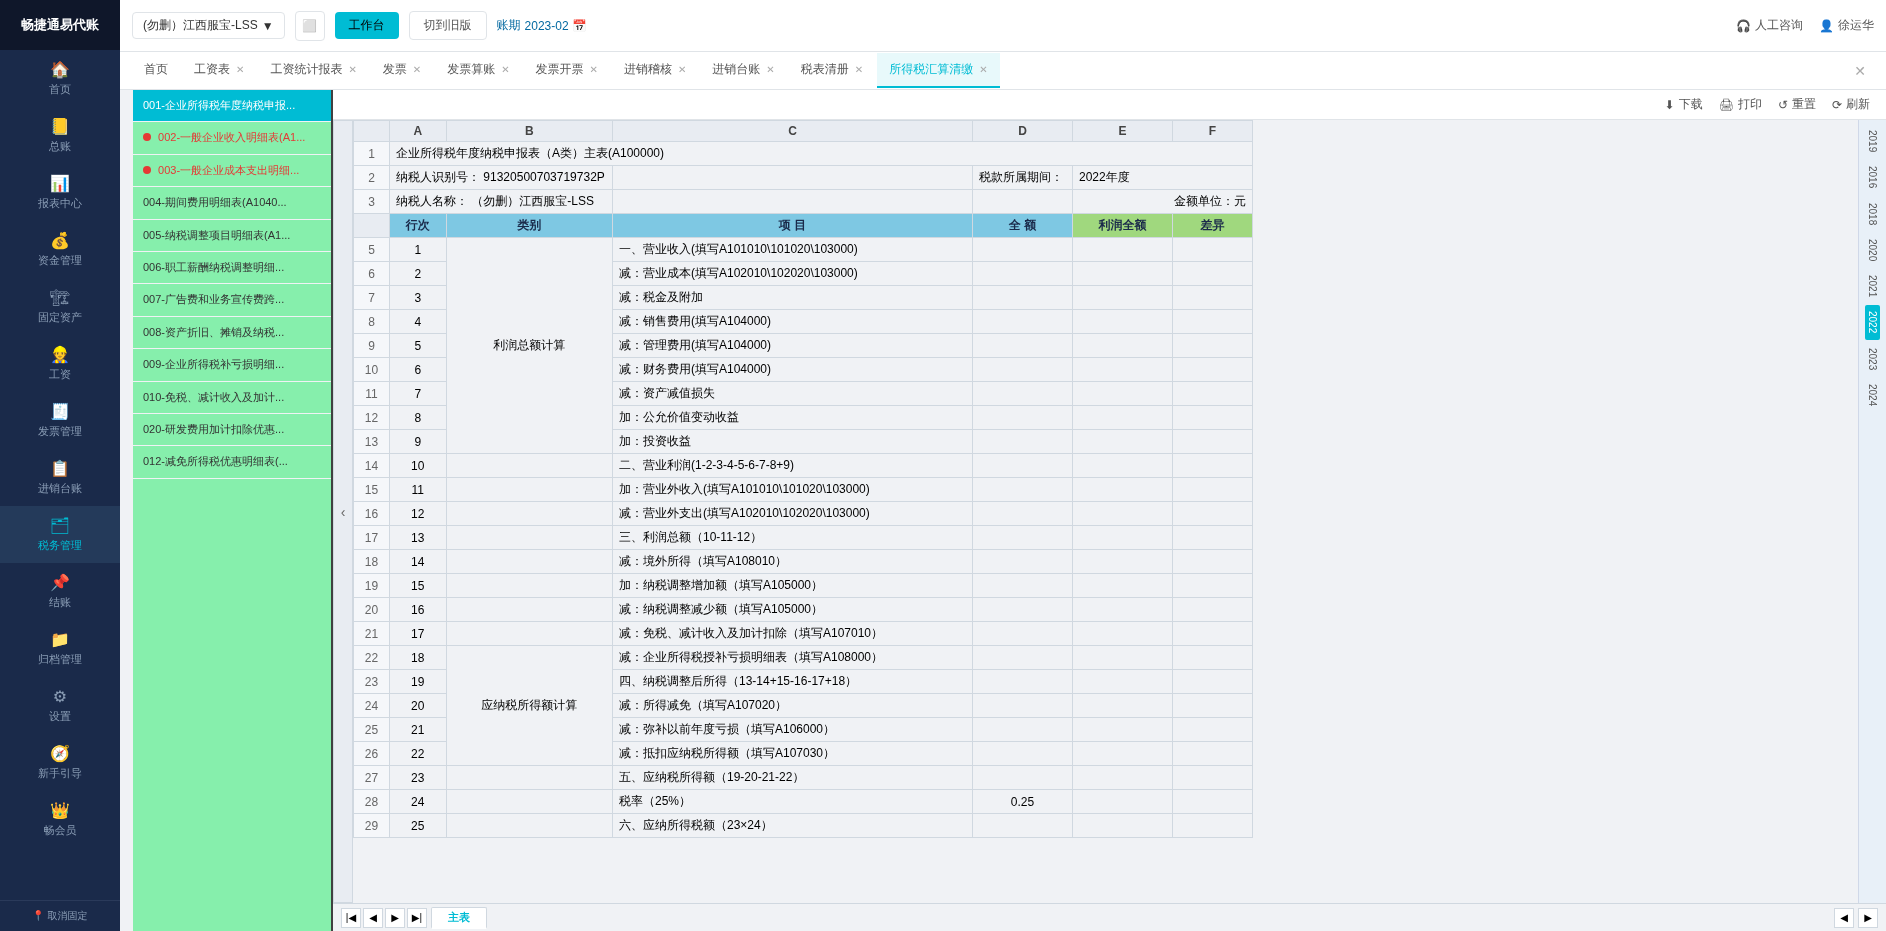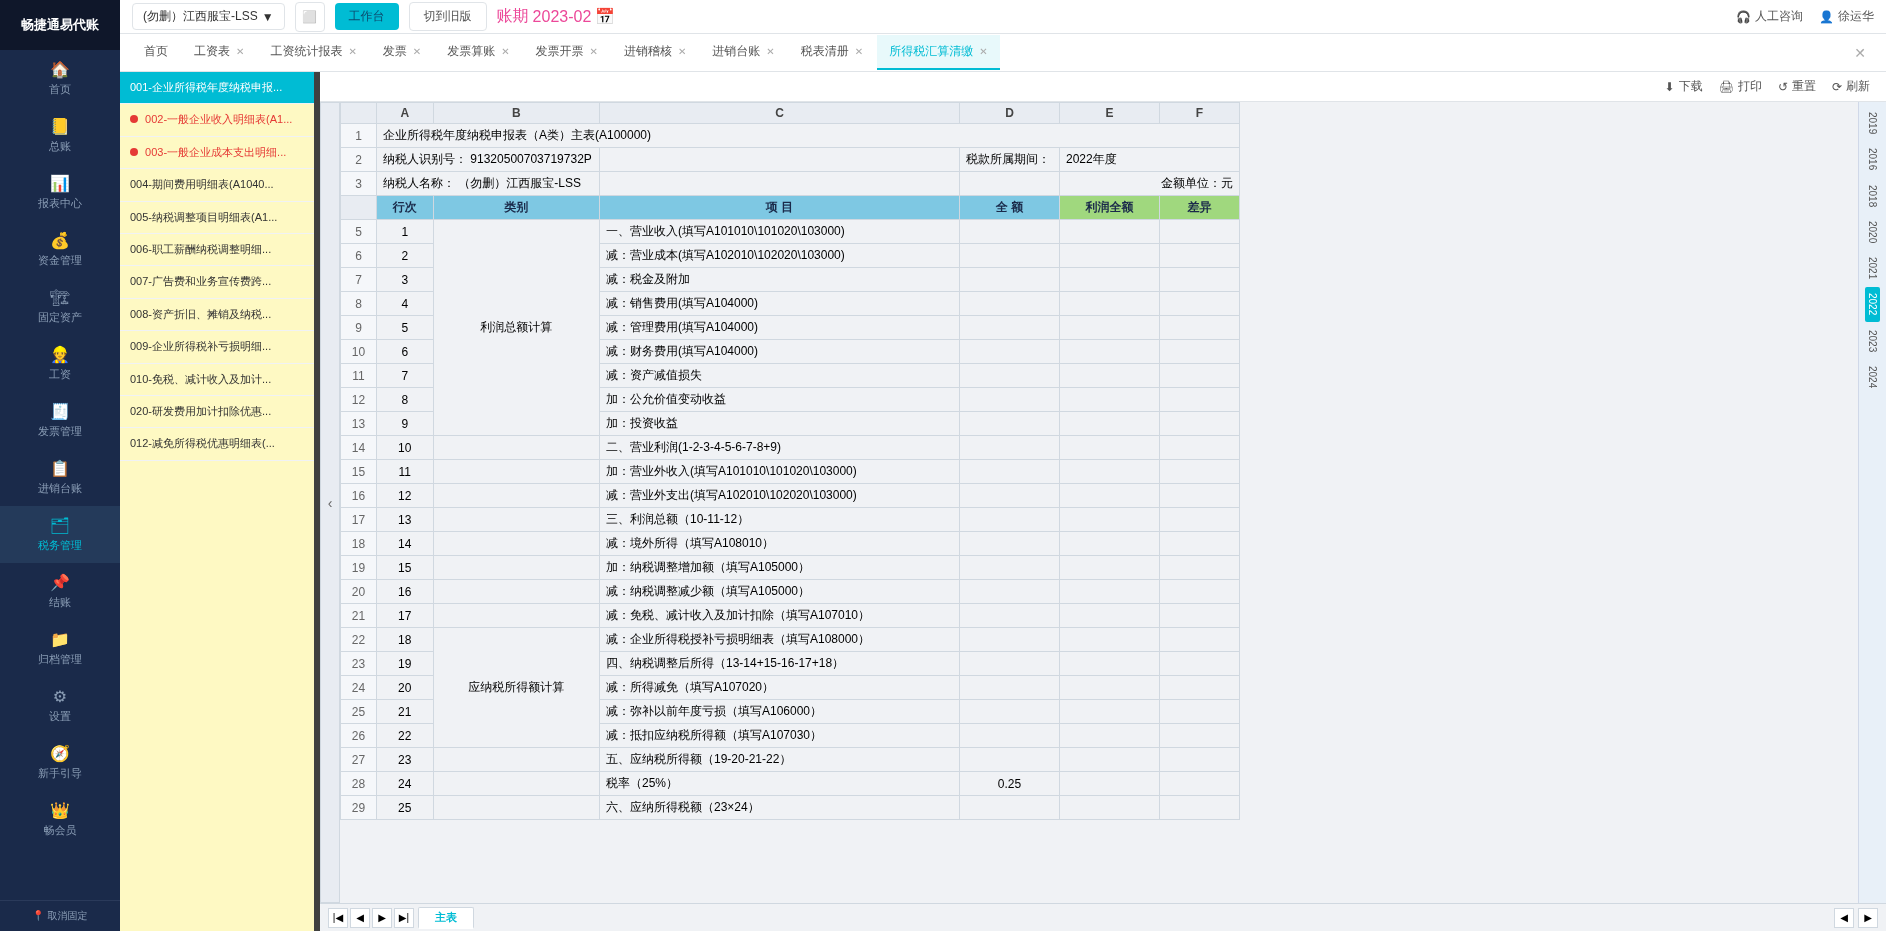--- a/index.html
+++ b/index.html
@@ -11,42 +11,42 @@
     .sidebar-nav { flex: 1; overflow-y: auto; }
     .sidebar-item { display: flex; flex-direction: column; align-items: center; padding: 10px 4px; cursor: pointer; font-size: 11px; color: #8a9db5; gap: 3px; }
     .sidebar-item.active { background: #243a5a; color: #00bcd4; }
     .sidebar-item .icon { font-size: 16px; }
     .sidebar-bottom { padding: 8px; border-top: 1px solid #2a3a5a; font-size: 10px; color: #8a9db5; text-align: center; cursor: pointer; }
 
     
     .main { flex: 1; display: flex; flex-direction: column; overflow: hidden; }
 
     
-    .topbar { height: 34px; background: white; display: flex; align-items: center; padding: 16px 12px; gap: 10px; border-bottom: 1px solid #e0e4e8; flex-shrink: 0; }
+    .topbar { height: 52px; background: white; display: flex; align-items: center; padding: 16px 12px; gap: 10px; border-bottom: 1px solid #e0e4e8; flex-shrink: 0; }
     .topbar-company { display: flex; align-items: center; gap: 4px; border: 1px solid #e0e4e8; border-radius: 4px; padding: 4px 10px; font-size: 12px; color: #333; cursor: pointer; }
     .topbar-icon-btn { width: 30px; height: 30px; border: 1px solid #e0e4e8; border-radius: 4px; display: flex; align-items: center; justify-content: center; cursor: pointer; color: #555; }
-    .topbar-btn { background: #00bcd4; color: #0c4a6e; border: none; border-radius: 4px; padding: 5px 14px; font-size: 12px; cursor: pointer; }
+    .topbar-btn { background: #00bcd4; color: #000000; border: none; border-radius: 4px; padding: 5px 14px; font-size: 12px; cursor: pointer; }
     .topbar-btn2 { background: white; color: #555; border: 1px solid #e0e4e8; border-radius: 4px; padding: 5px 14px; font-size: 12px; cursor: pointer; }
-    .topbar-period { display: flex; align-items: center; gap: 4px; font-size: 16px; color: #ec4899; }
+    .topbar-period { display: flex; align-items: center; gap: 4px; font-size: 12px; color: #0369a1; }
     .topbar-right { margin-left: auto; display: flex; align-items: center; gap: 16px; font-size: 12px; color: #555; }
     .topbar-user { display: flex; align-items: center; gap: 4px; }
 
     
     .nav-tabs { background: white; border-bottom: 1px solid #e0e4e8; display: flex; align-items: center; padding: 0 12px; flex-shrink: 0; height: 38px; gap: 2px; }
     .nav-tab { padding: 8px 12px; font-size: 12px; color: #555; cursor: pointer; border-bottom: 2px solid transparent; display: flex; align-items: center; gap: 4px; white-space: nowrap; }
     .nav-tab.active { color: #00bcd4; border-bottom: 2px solid #00bcd4; background: #e8f9fb; }
     .nav-tab .close { color: #aaa; font-size: 10px; margin-left: 2px; }
     .nav-tabs-right { margin-left: auto; }
     .nav-tab-close-x { color: #aaa; cursor: pointer; font-size: 14px; padding: 0 8px; }
 
     
     .content { flex: 1; display: flex; overflow: hidden; }
 
     
-    .left-panel { width: 200px; background: #fef9c3; border-right: 6px solid #404040; flex-shrink: 0; overflow-y: auto; }
+    .left-panel { width: 200px; background: #86efac; border-right: 2px solid #404040; flex-shrink: 0; overflow-y: auto; margin-left: 13px; }
     .left-panel-item { padding: 8px 10px; font-size: 11px; color: #333; cursor: pointer; border-bottom: 1px solid #f0f2f5; line-height: 1.4; }
     .left-panel-item.active { background: #00bcd4; color: white; }
     .left-panel-item.error { color: #e53935; }
     .left-panel-item .dot { display: inline-block; width: 8px; height: 8px; border-radius: 50%; margin-right: 4px; background: #e53935; }
 
     
     .right-content { flex: 1; display: flex; flex-direction: column; overflow: hidden; }
 
     
     .toolbar { background: white; padding: 6px 16px; display: flex; align-items: center; gap: 16px; border-bottom: 1px solid #e0e4e8; flex-shrink: 0; }

